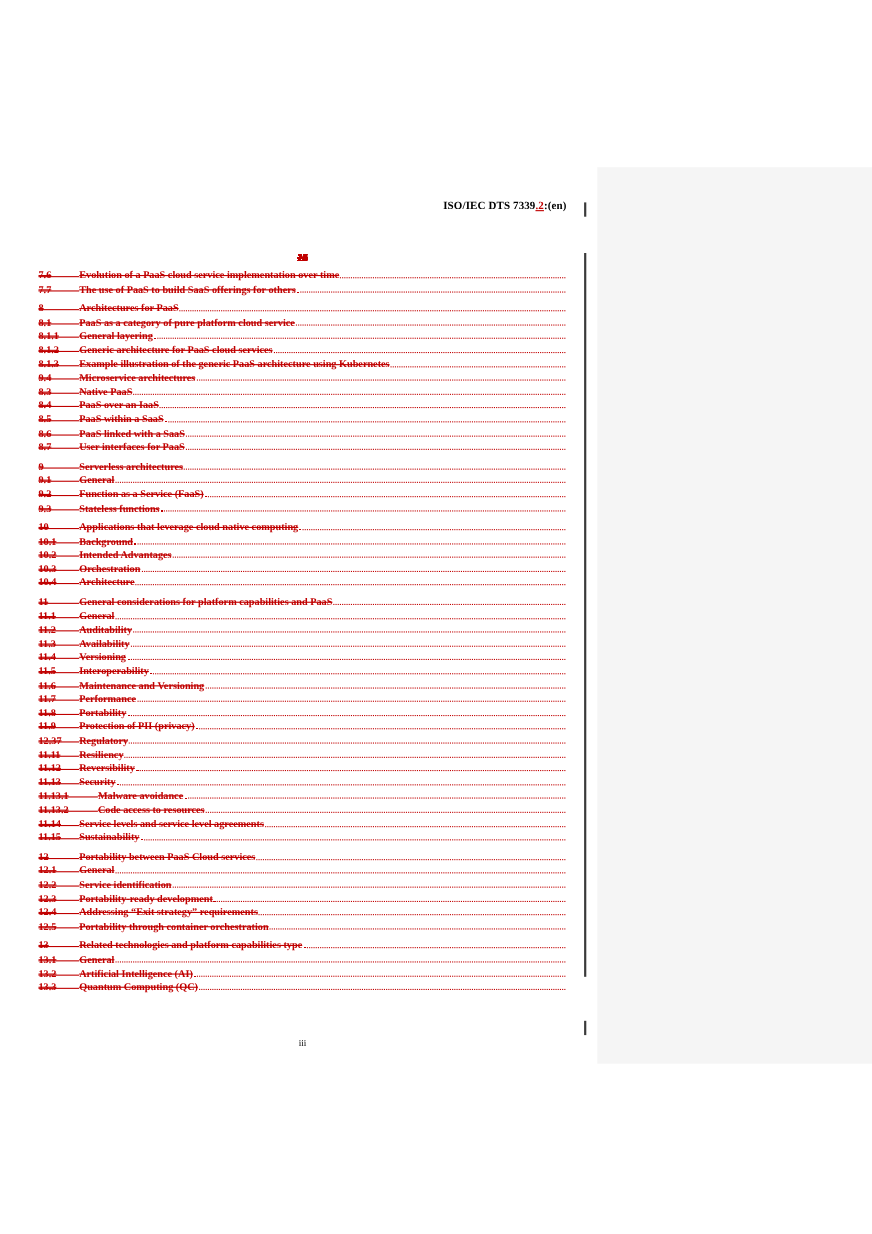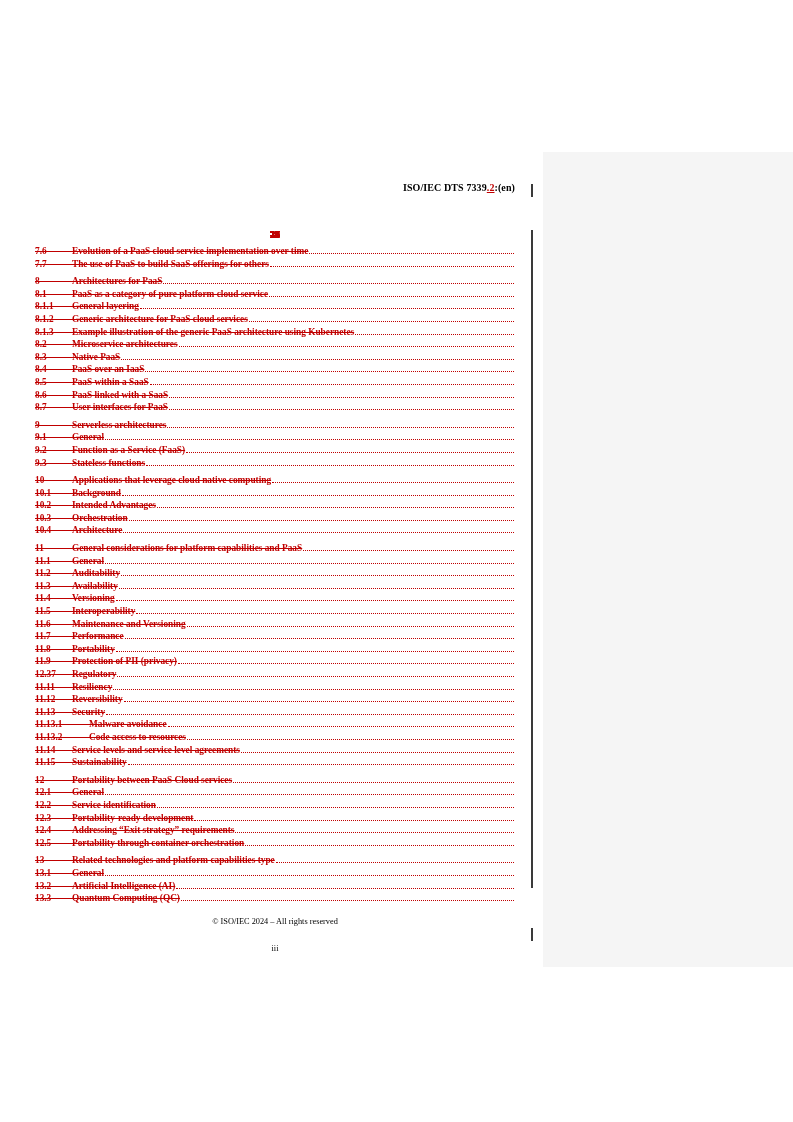--- a/index.html
+++ b/index.html
@@ -160,21 +160,21 @@
           <span class="leader"></span>
           <span class="page">18</span>
         </div>
         <div class="toc-row">
           <span class="num">8.1.3</span>
           <span class="title">Example illustration of the generic PaaS architecture using Kubernetes</span>
           <span class="leader"></span>
           <span class="page">19</span>
         </div>
         <div class="toc-row">
-          <span class="num">8.2</span>
+          <span class="num">9.4</span>
           <span class="title">Microservice architectures</span>
           <span class="leader"></span>
           <span class="page">20</span>
         </div>
         <div class="toc-row">
           <span class="num">8.3</span>
           <span class="title">Native PaaS</span>
           <span class="leader"></span>
           <span class="page">20</span>
         </div>
@@ -430,16 +430,15 @@
         </div>
         <div class="toc-row">
           <span class="num">13.3</span>
           <span class="title">Quantum Computing (QC)</span>
           <span class="leader"></span>
           <span class="page">29</span>
         </div>
       </div>
     </div>
 
-  <div class="doc-footer">© ISO/IEC 2024 – All rights reserved</div>
   <div class="folio">iii</div>
 
 </div>
 
 </body></html>

